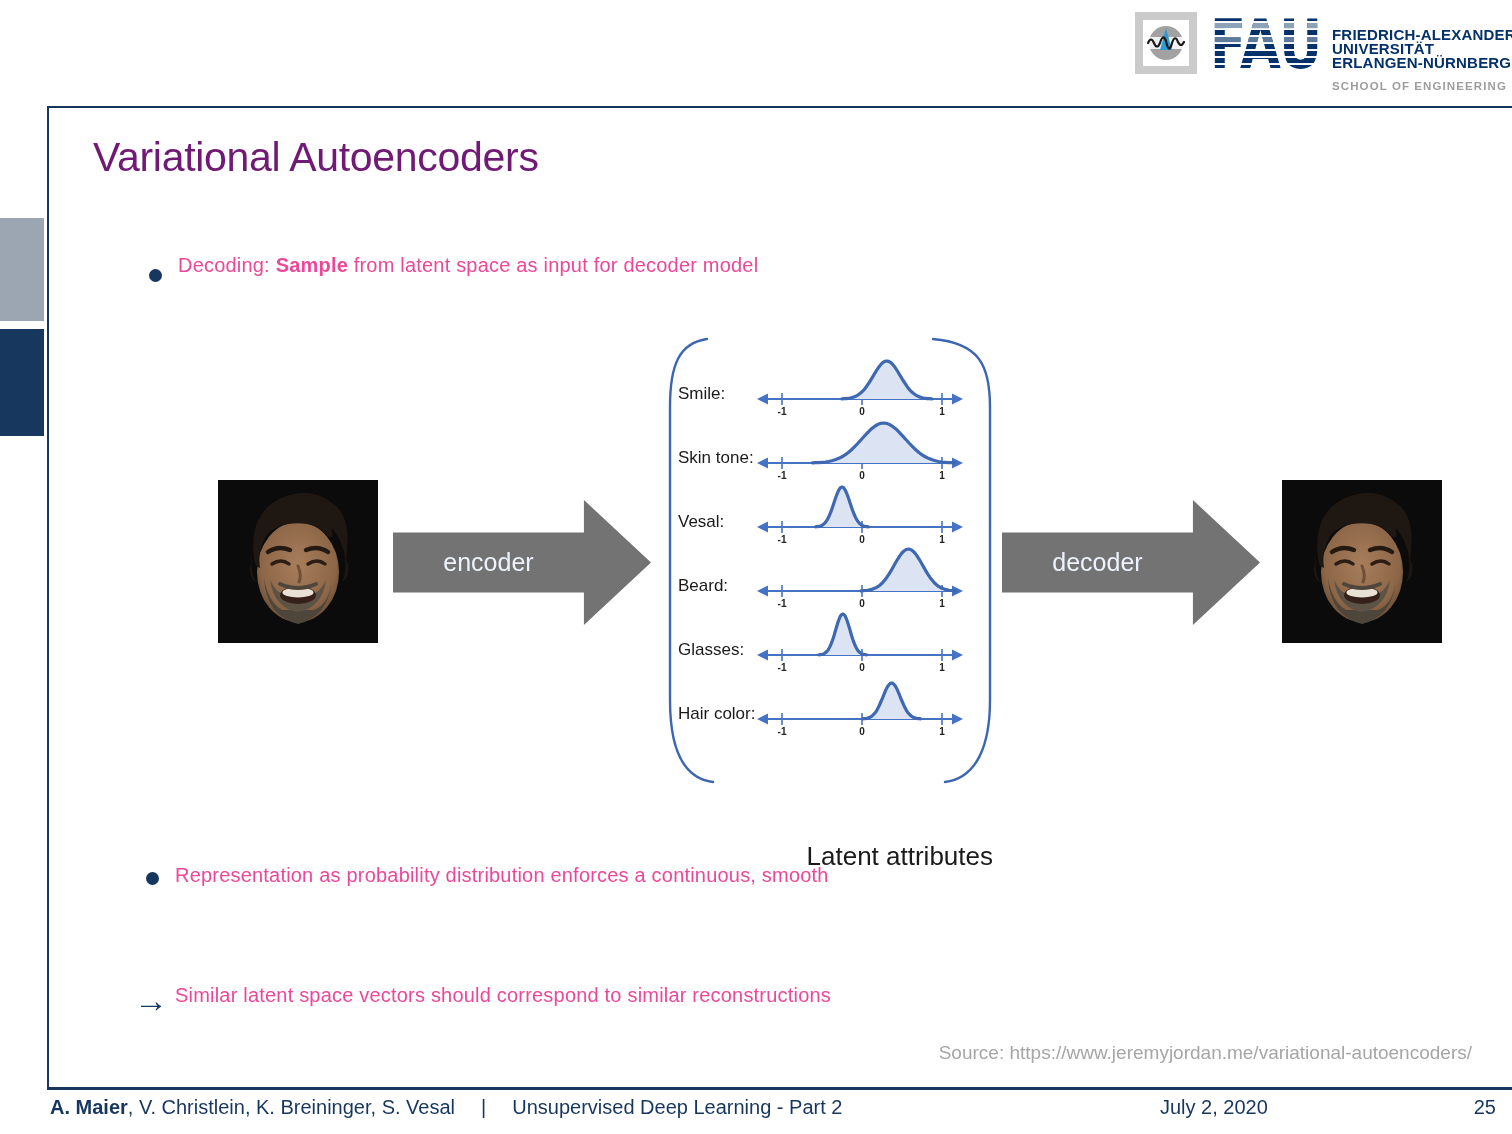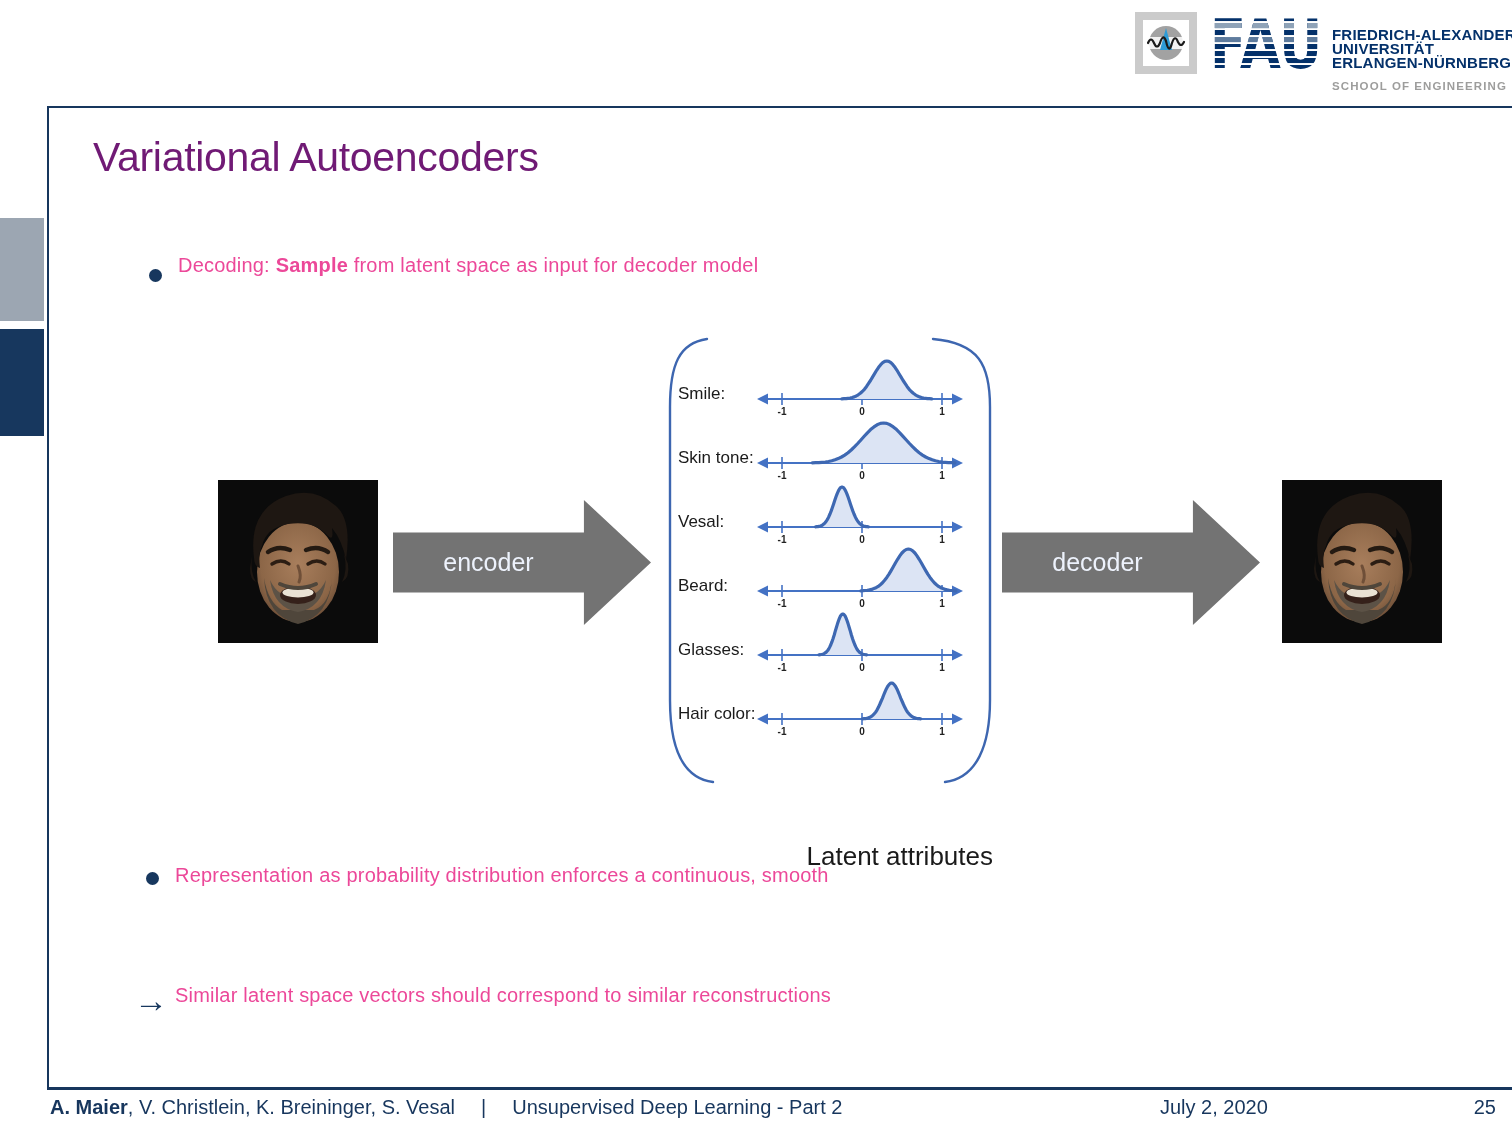--- a/index.html
+++ b/index.html
@@ -224,20 +224,21 @@
   </svg>
 
   <div class="b-dot" style="left:146px;top:872px;"></div>
   <div class="bullet-text bullet2" style="left:175px;top:848px;">
     <span>Representation as probability distribution enforces a continuous, smooth</span>
   </div>
 
   <div class="arrow-bullet">→</div>
   <div class="bullet-text" style="left:175px;top:984px;">Similar latent space vectors should correspond to similar reconstructions</div>
 
+  <div class="source-line">Source: https://www.jeremyjordan.me/variational-autoencoders/</div>
 
   <div class="footer-left">
     <b>A. Maier</b><span>, V. Christlein, K. Breininger, S. Vesal</span><span class="sep">|</span><span>Unsupervised Deep Learning - Part 2</span>
   </div>
   <div class="footer-date">July 2, 2020</div>
   <div class="footer-page">25</div>
 
 </div>
 
 </body></html>

